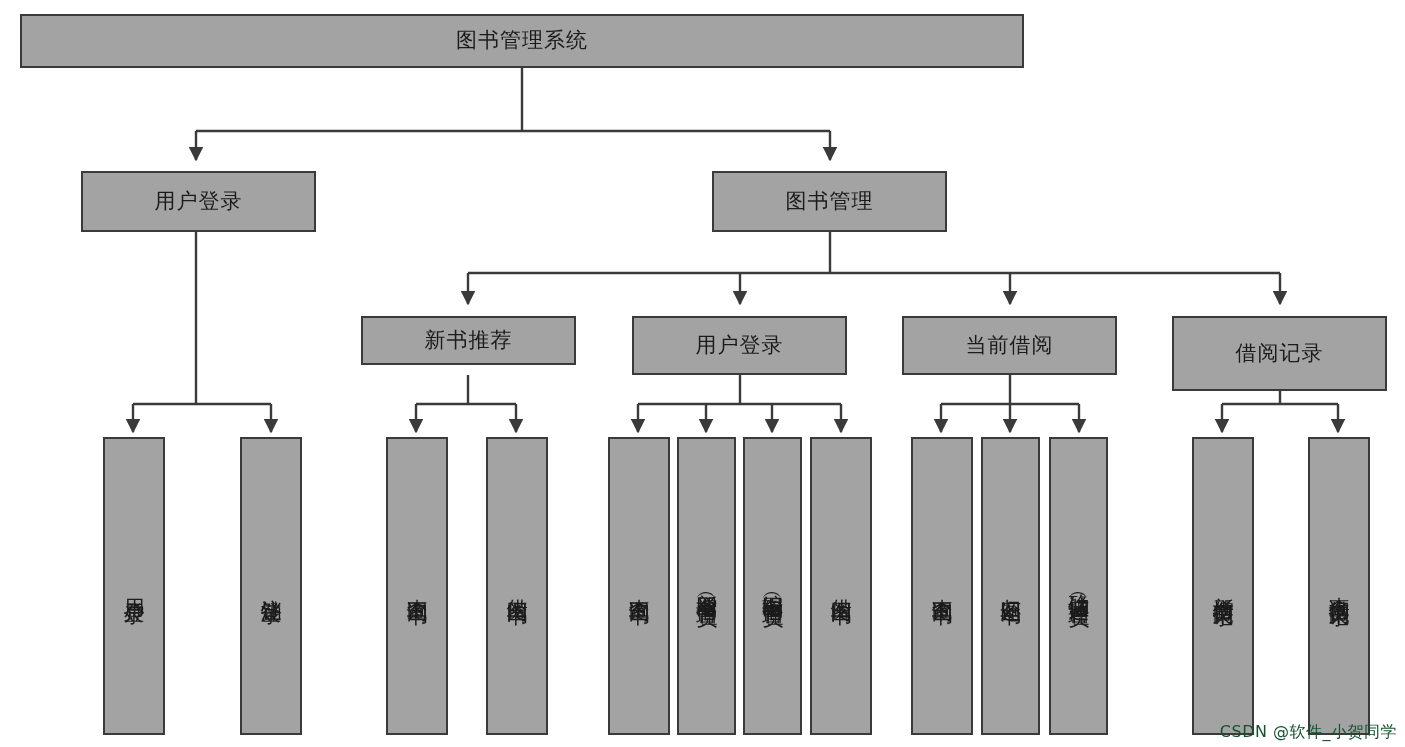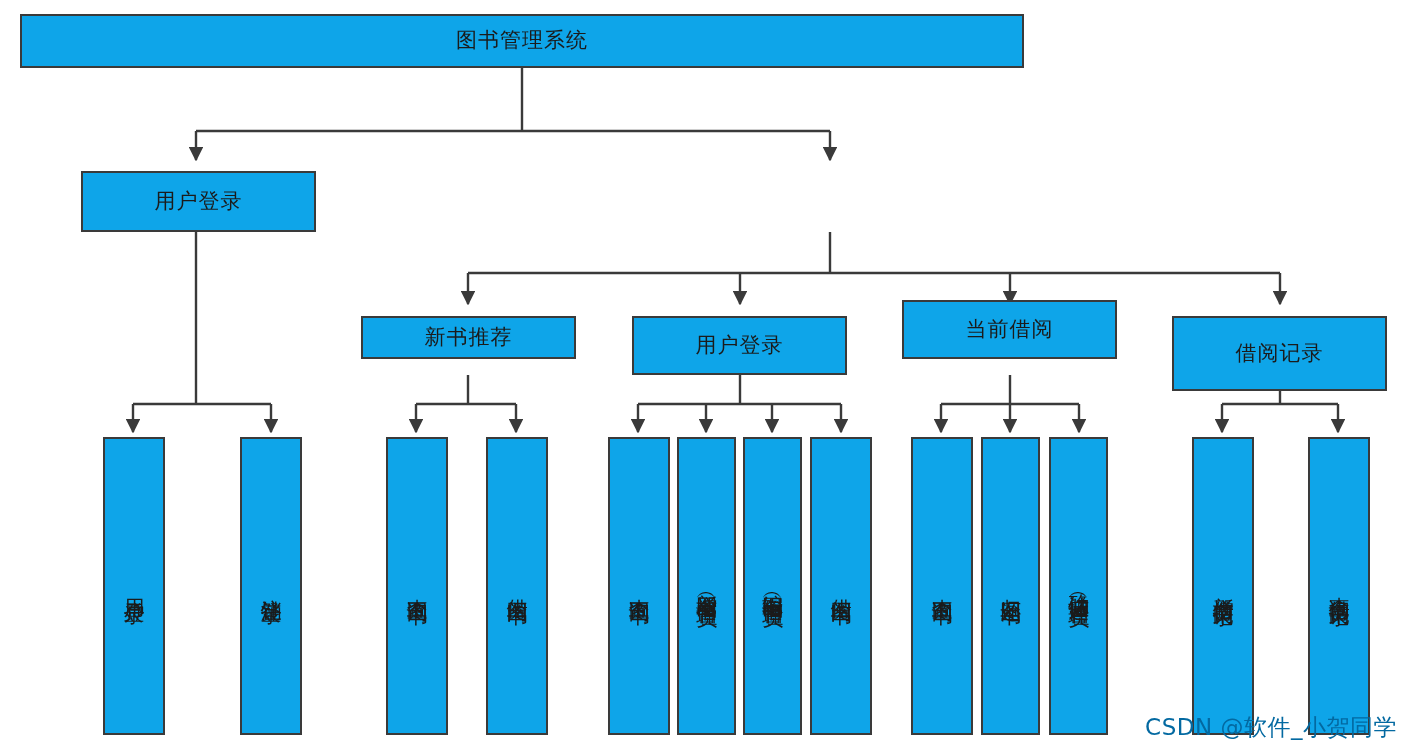--- a/index.html
+++ b/index.html
@@ -17,21 +17,21 @@
   }
   #edges{
     position:absolute;
     left:0; top:0;
     width:1405px; height:747px;
     pointer-events:none;
   }
   .node{
     position:absolute;
     box-sizing:border-box;
-    background:#0ea5e9;
+    background:#a3a3a3;
     border:2px solid #3a3a3a;
     display:flex;
     align-items:center;
     justify-content:center;
     color:#1b1b1b;
   }
   .node.horiz{
     font-size:21px;
     letter-spacing:1px;
     line-height:1.2;
@@ -48,22 +48,22 @@
   .node.vert .vtext{
     writing-mode:vertical-rl;
     text-orientation:upright;
     white-space:nowrap;
     display:block;
   }
   #watermark{
     position:absolute;
     right:8px;
     bottom:4px;
-    font-size:23px;
-    color:#0369a1;
+    font-size:16px;
+    color:#14532d;
     white-space:nowrap;
     letter-spacing:0.5px;
     font-family:"DejaVu Sans","Liberation Sans",sans-serif;
   }
 </style>
 </head>
 <body>
 
 <div id="canvas">
 
@@ -117,28 +117,31 @@
     </g>
   </svg>
 
   <div class="node horiz" style="left:20px; top:14px; width:1004px; height:54px;">
     <span>图书管理系统</span>
   </div>
 
   <div class="node horiz" style="left:81px; top:171px; width:235px; height:61px;">
     <span>用户登录</span>
   </div>
+  <div class="node horiz" style="left:712px; top:171px; width:235px; height:61px;">
+    <span>图书管理</span>
+  </div>
 
-  <div class="node horiz" style="left:361px; top:316px; width:215px; height:43px;">
+  <div class="node horiz" style="left:361px; top:316px; width:215px; height:49px;">
     <span>新书推荐</span>
   </div>
   <div class="node horiz" style="left:632px; top:316px; width:215px; height:59px;">
     <span>用户登录</span>
   </div>
-  <div class="node horiz" style="left:902px; top:300px; width:215px; height:59px;">
+  <div class="node horiz" style="left:902px; top:316px; width:215px; height:59px;">
     <span>当前借阅</span>
   </div>
   <div class="node horiz" style="left:1172px; top:316px; width:215px; height:75px;">
     <span>借阅记录</span>
   </div>
 
   <div class="node vert" style="left:103px; top:437px; width:62px; height:298px;">
     <span class="vtext">用户登录</span>
   </div>
   <div class="node vert" style="left:240px; top:437px; width:62px; height:298px;">

